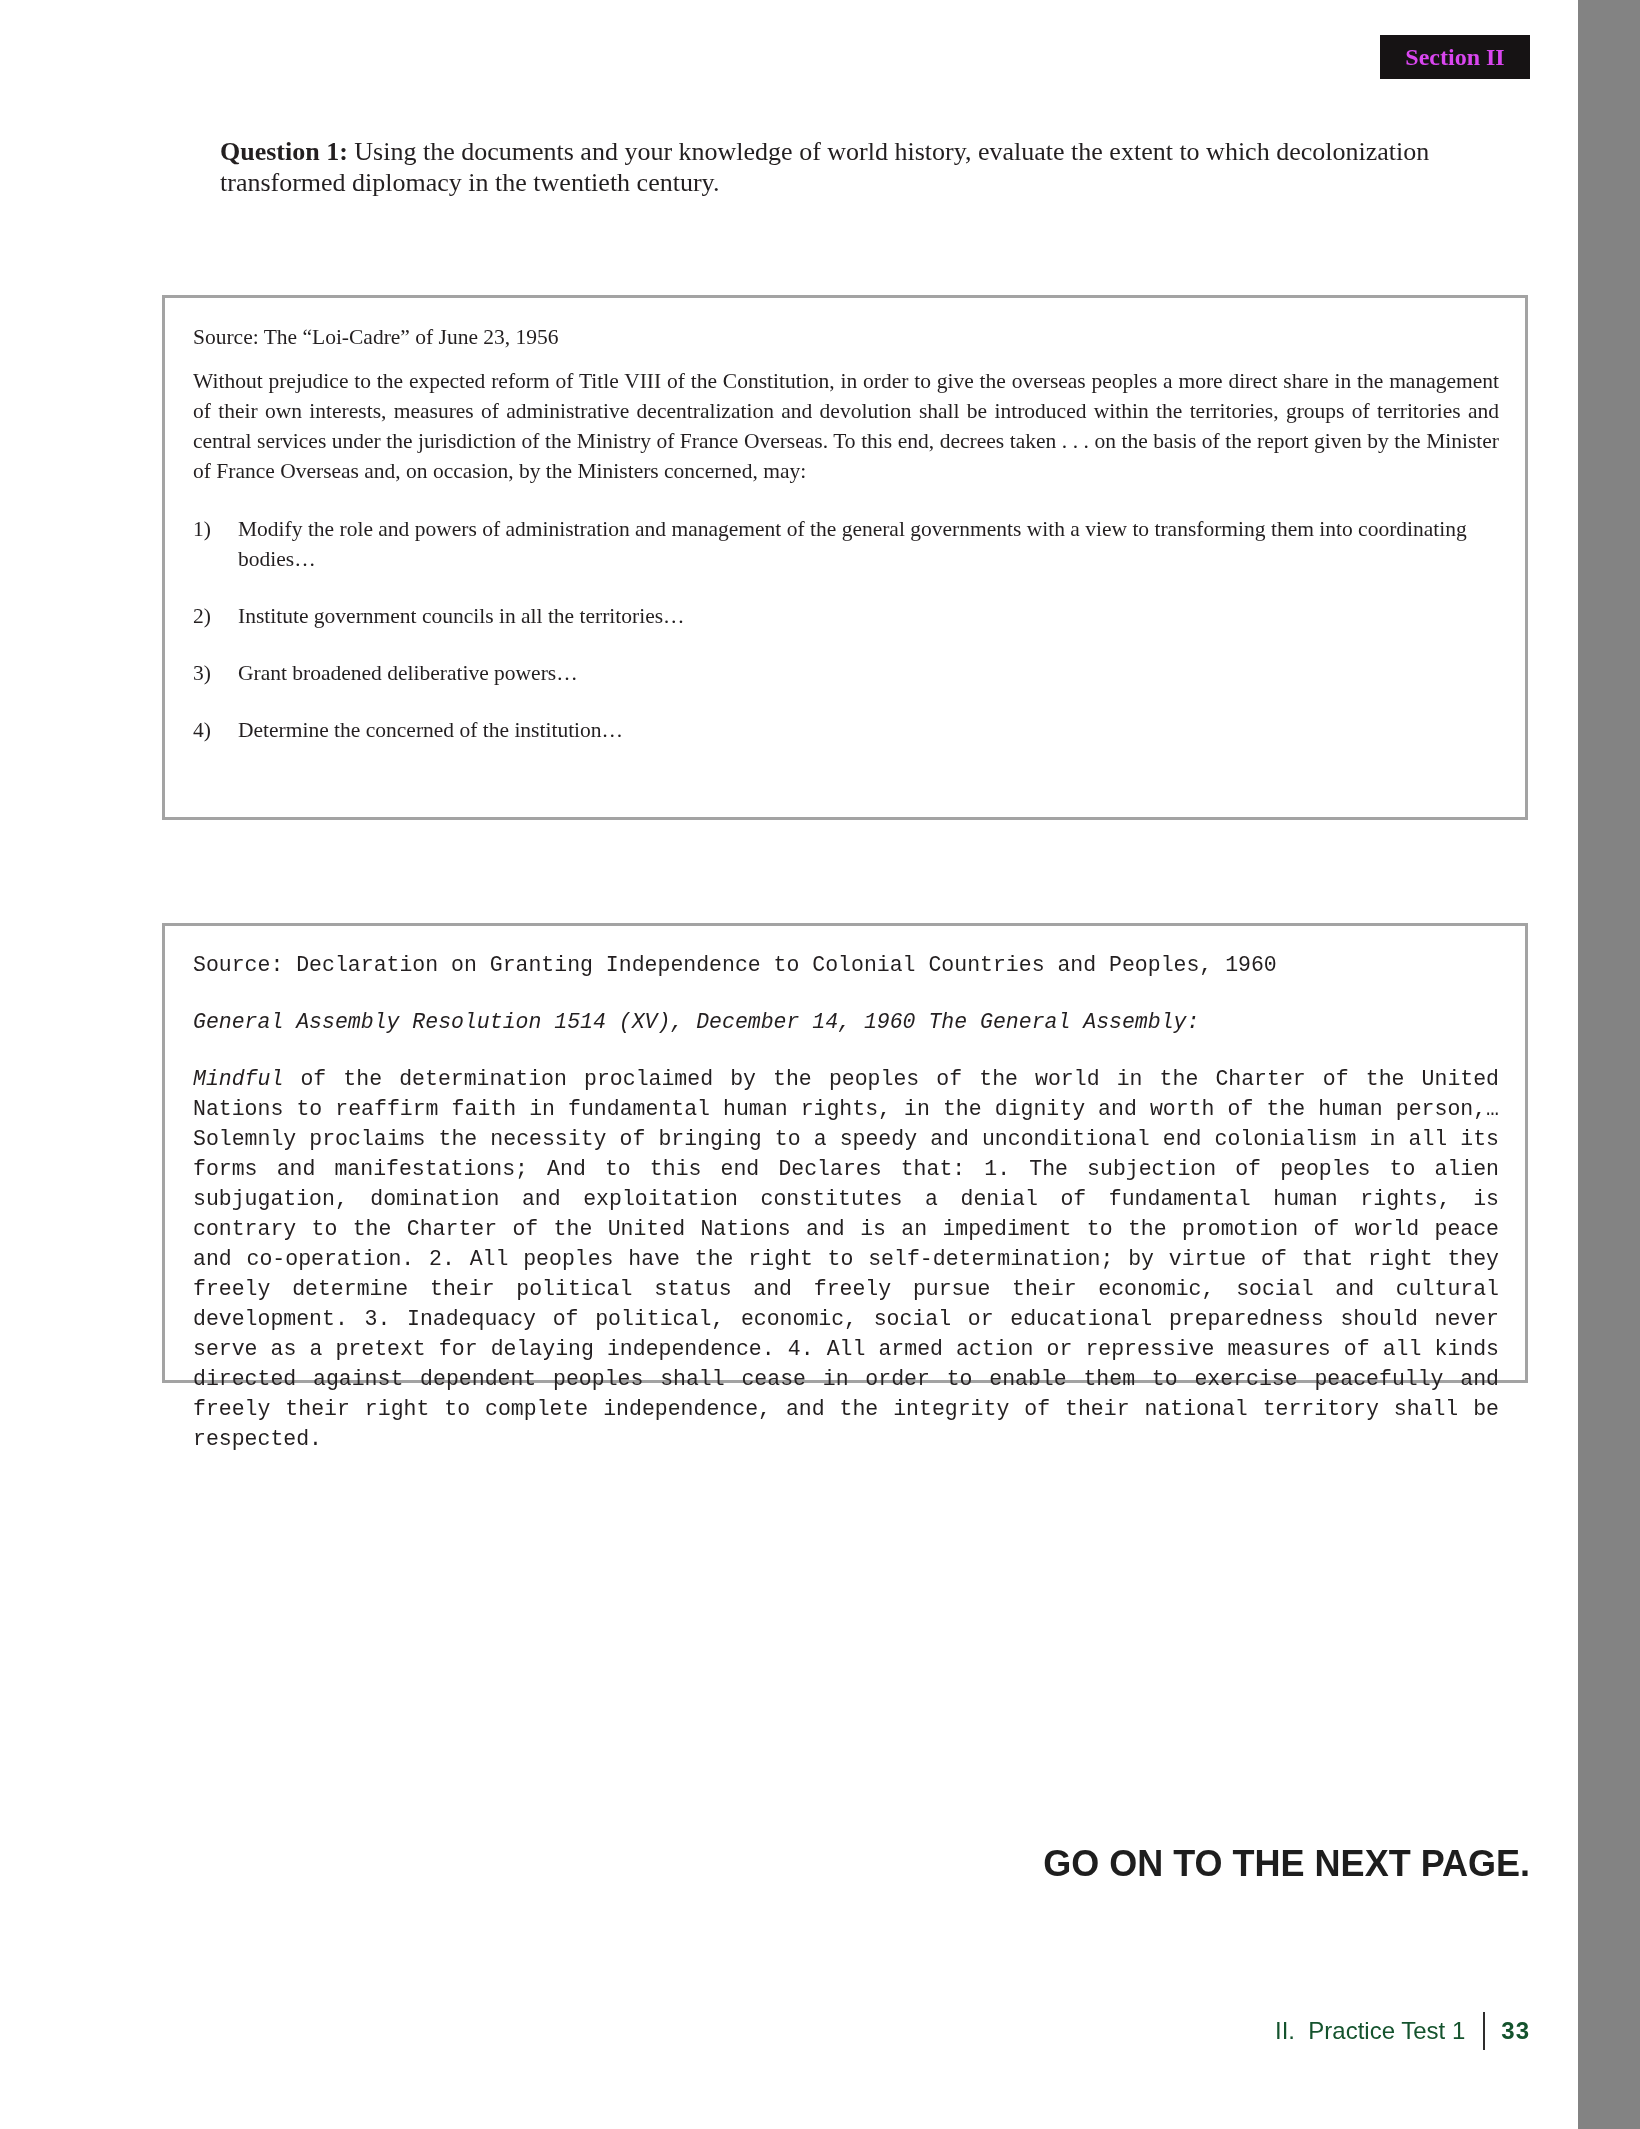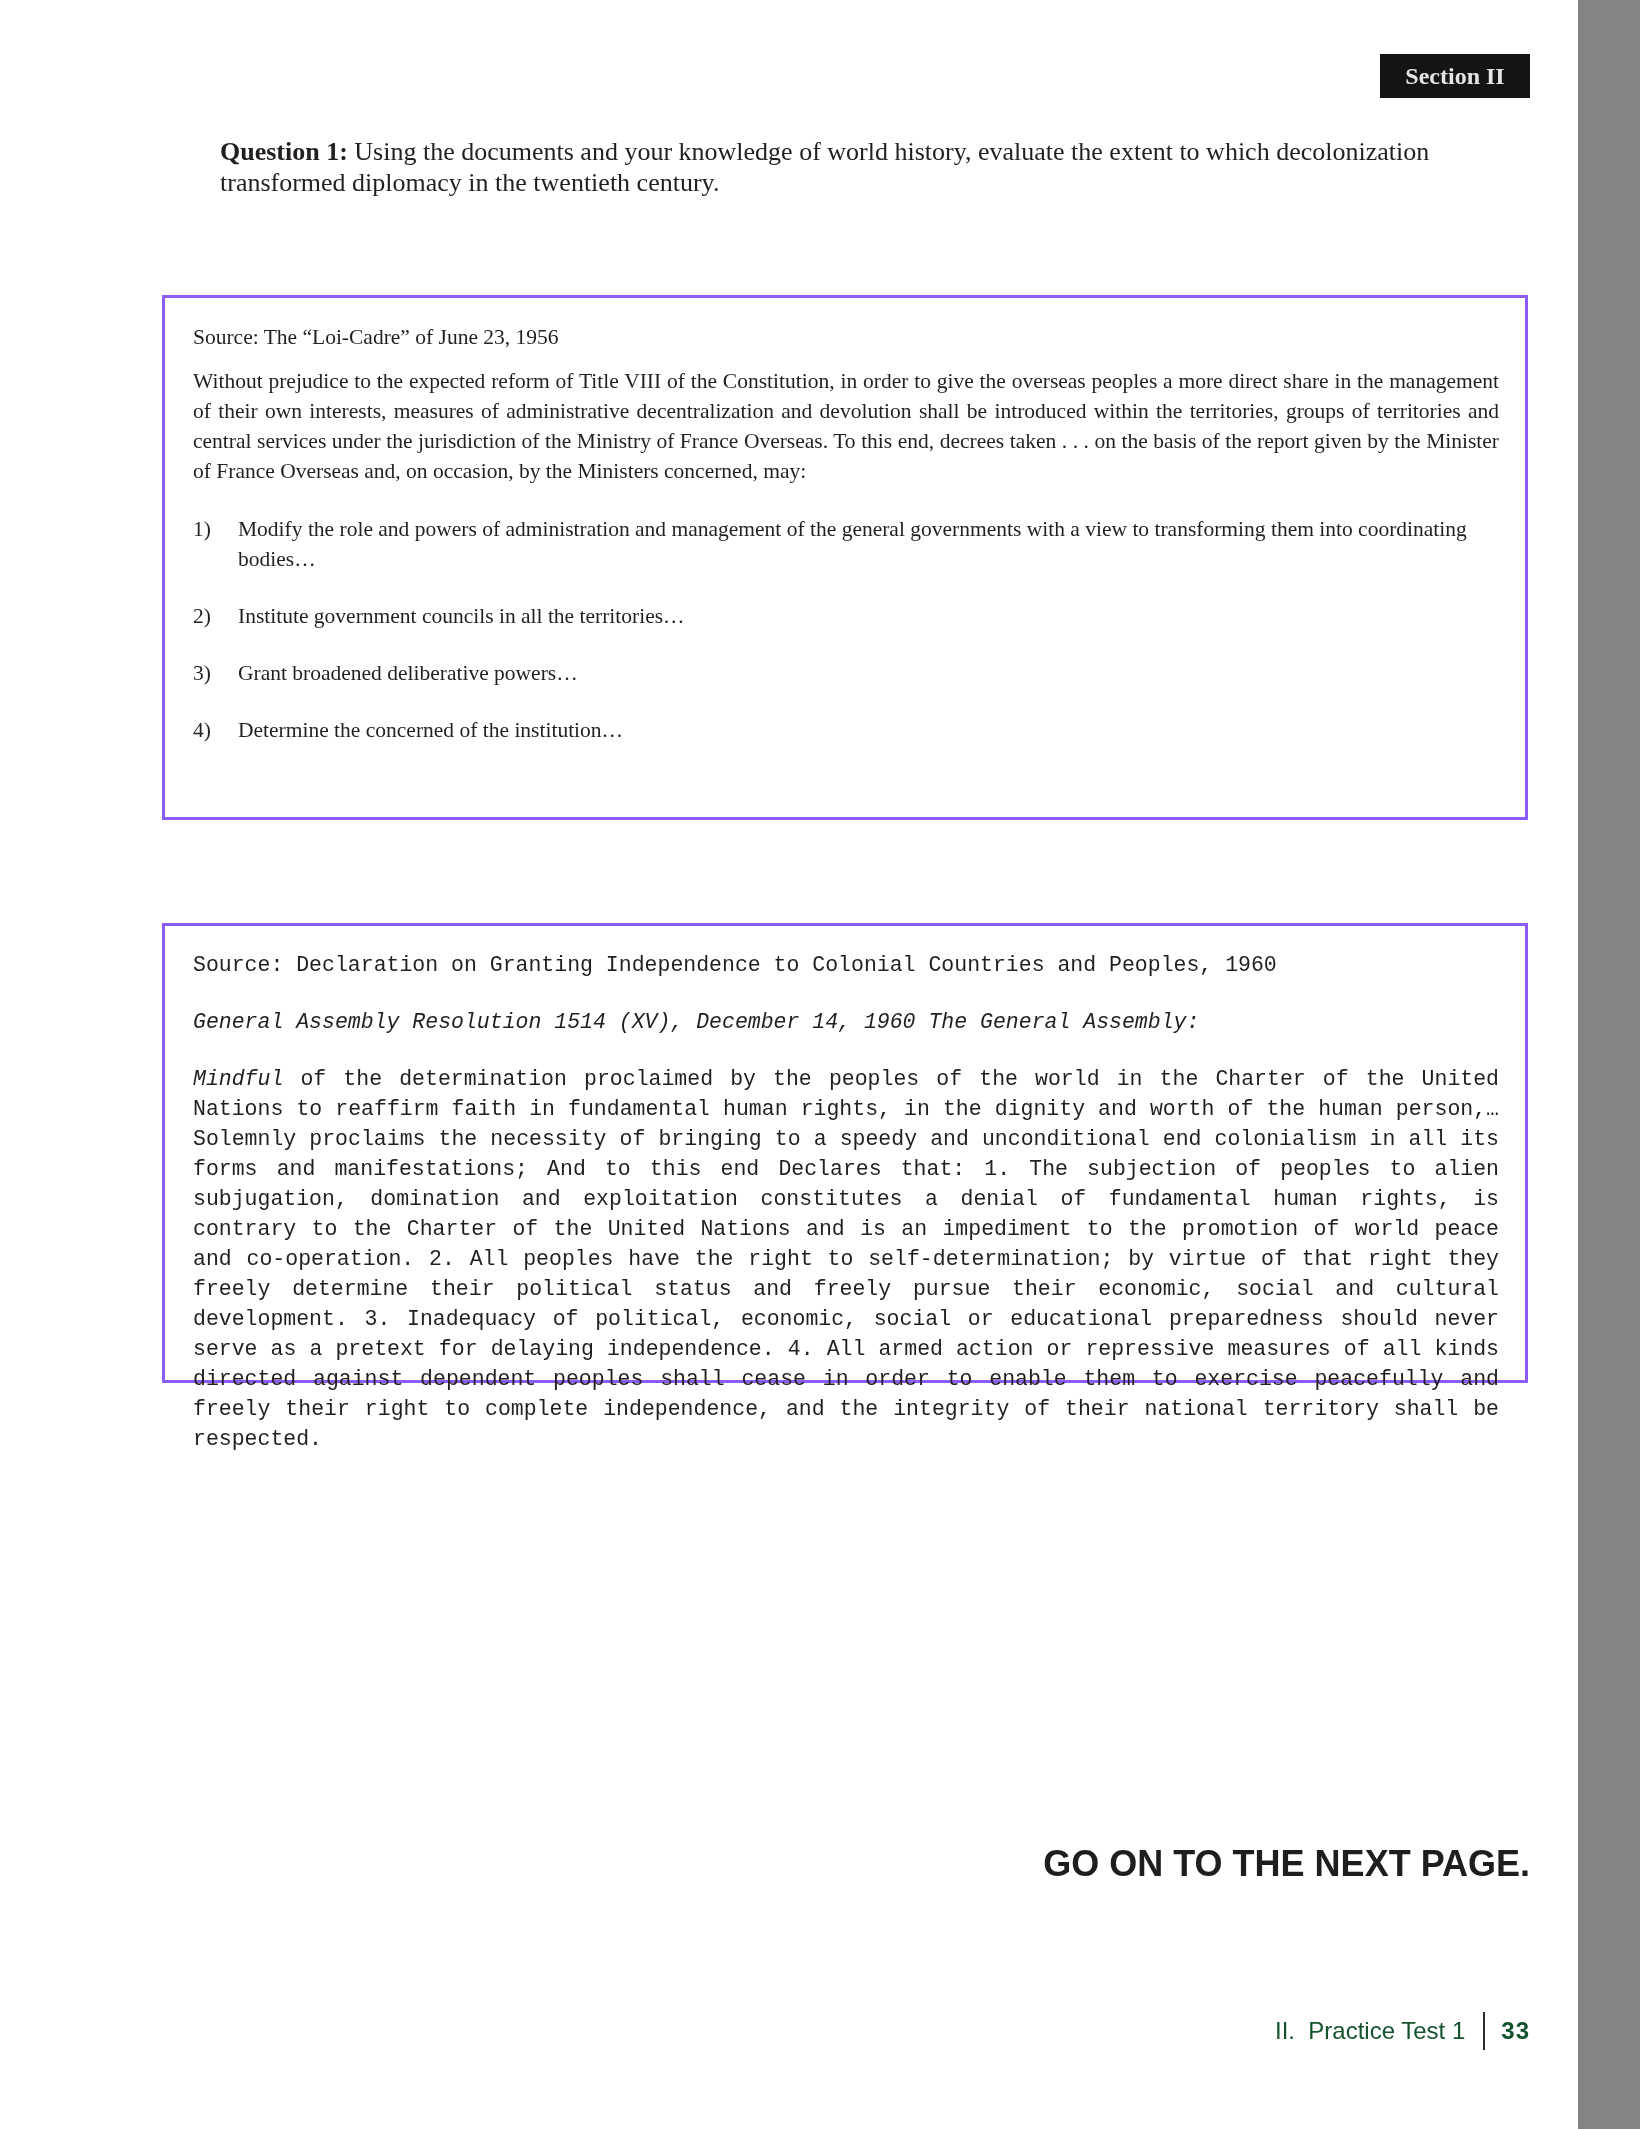--- a/index.html
+++ b/index.html
@@ -17,27 +17,26 @@
     position: absolute;
     top: 0; right: 0;
     width: 62px; height: 2129px;
     background: #838383;
   }
   .section-badge {
     position: absolute;
     top: 35px; right: 110px;
     width: 150px; height: 44px;
     background: #161314;
-    color: #e5e5e5;
+    color: #d946ef;
     font-weight: bold;
     font-size: 24px;
     display: flex;
     align-items: center;
     justify-content: center;
-    margin-top: 19px;
   }
   .question {
     position: absolute;
     top: 136px; left: 220px;
     width: 1212px;
     font-size: 26px;
     line-height: 31px;
   }
   .question b { font-weight: bold; }
   .doc-heading {
@@ -48,21 +47,21 @@
     font-size: 24px;
     font-weight: bold;
     line-height: 30px;
   }
   .doc-heading.h1 { top: 252px; }
   .doc-heading.h2 { top: 902px; }
   .doc-box {
     position: absolute;
     left: 162px;
     width: 1366px;
-    border: 3px solid #8b5cf6;
+    border: 3px solid #a3a3a3;
     padding: 24px 26px 20px 28px;
     font-size: 21.5px;
     line-height: 30px;
   }
   .doc-box.box1 { top: 295px; height: 525px; }
   .doc-box.box2 { top: 923px; height: 460px; font-family: Liberation Mono, monospace; }
   .doc-source { margin-bottom: 14px; }
   .doc-body { text-align: justify; }
   .doc-box .italic-line { font-style: italic; margin-bottom: 27px; }
   .box1 .doc-body { margin-bottom: 28px; }

